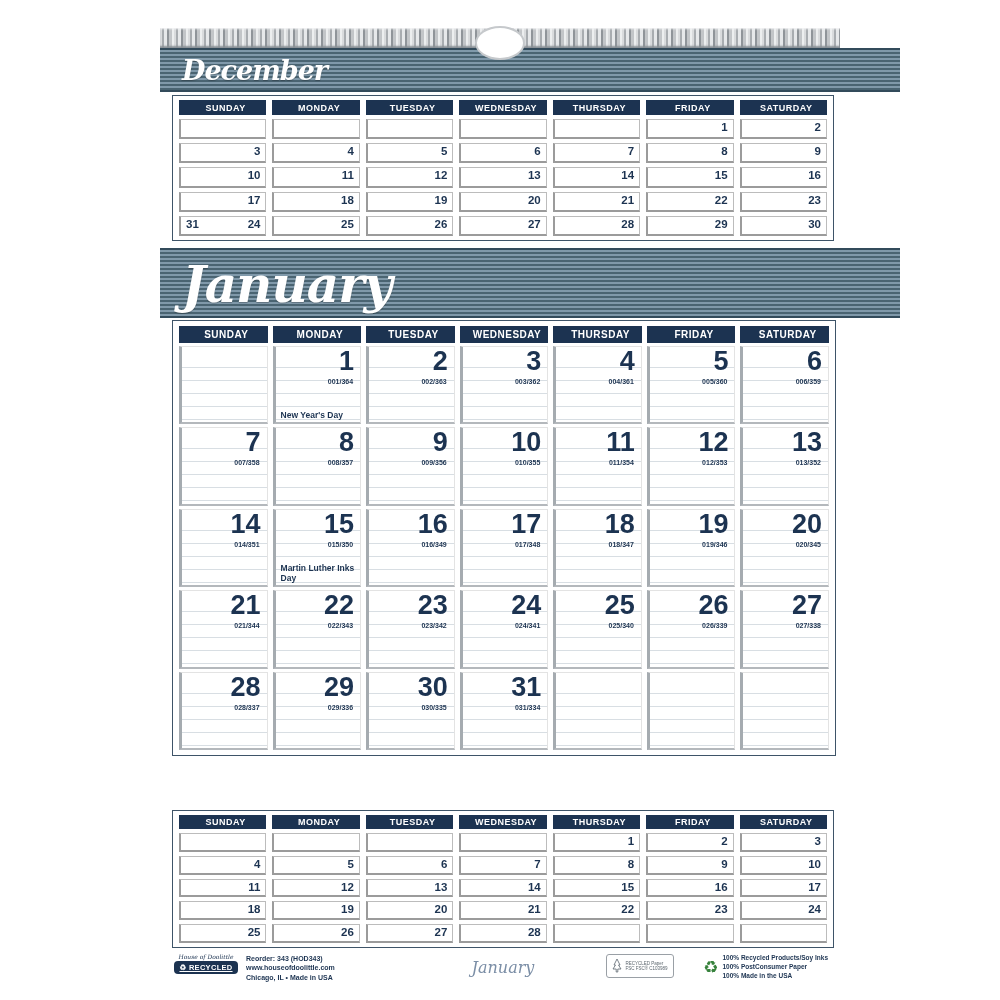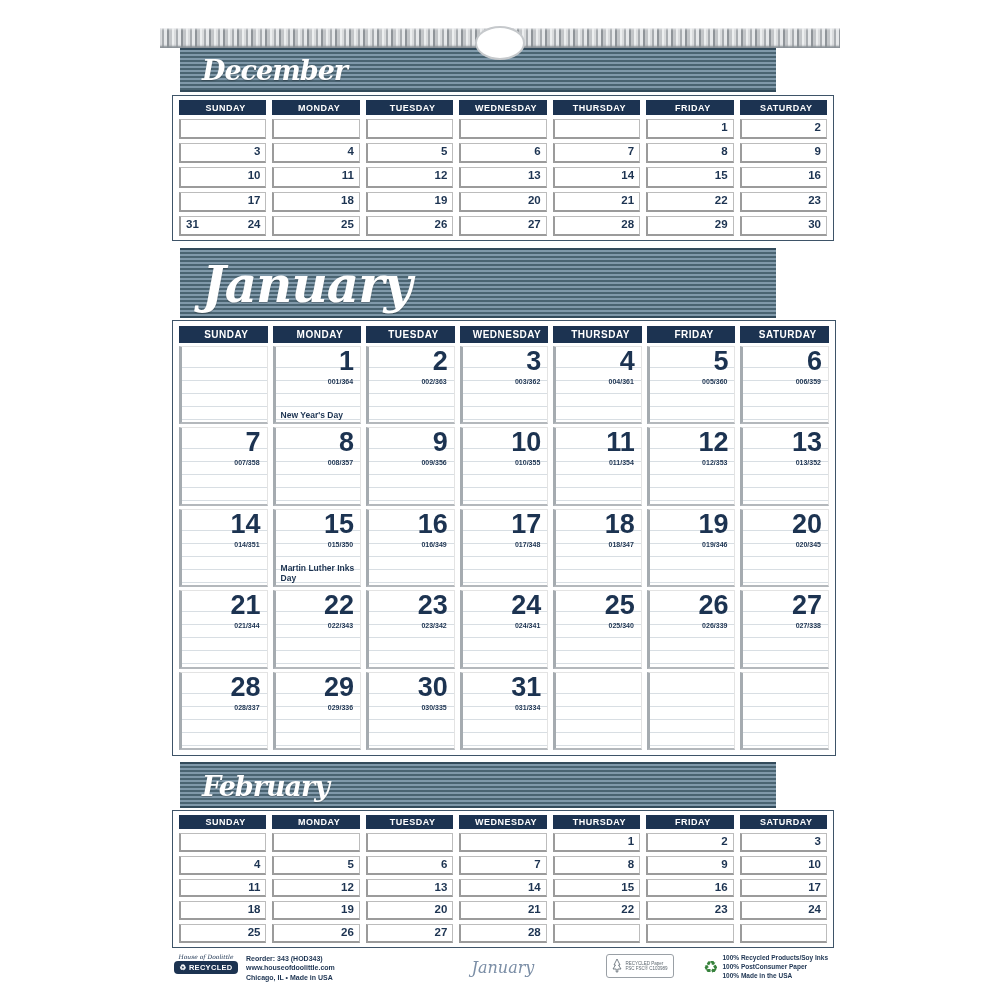--- a/index.html
+++ b/index.html
@@ -7,23 +7,23 @@
   #sheet{position:absolute;left:160px;top:28px;width:680px;height:957px;background:#ffffff;}
 
   
   .tinsel{position:absolute;left:0;top:0;width:680px;height:20px;
     background:repeating-linear-gradient(90deg,#d9dbdd 0 2px,#a8acb0 2px 4px,#e6e8ea 4px 7px,#8f9499 7px 9px,#c2c5c8 9px 12px,#eceeef 12px 14px);
     box-shadow:inset 0 -3px 2px -1px #8a9096, inset 0 2px 2px -1px #f4f5f6;}
   .hole{position:absolute;left:50%;top:-2px;width:46px;height:30px;transform:translateX(-50%);
     background:#ffffff;border:2px solid #c6c9cc;border-radius:50%;z-index:5;}
 
   
-  .banner{position:absolute;left:0;width:596px;
+  .banner{position:absolute;left:0;width:740px;
     background:repeating-linear-gradient(180deg,#8099aa 0 2px,#4a6472 2px 4px);
-    border-top:2px solid #334b5b;border-bottom:2px solid #334b5b;box-sizing:border-box;margin-left:20px;}
+    border-top:2px solid #334b5b;border-bottom:2px solid #334b5b;box-sizing:border-box;}
   .banner .title{position:absolute;left:22px;bottom:4px;color:#ffffff;
     font-family:"DejaVu Serif",serif;font-style:italic;font-weight:bold;letter-spacing:-1px;
     text-shadow:0 1px 1px rgba(0,0,0,.25);}
   #banner-dec{top:20px;height:44px;}
   #banner-jan{top:220px;height:70px;}
   #banner-feb{top:734px;height:46px;}
   #banner-dec .title,#banner-feb .title{font-size:27px;}
   #banner-jan .title{font-size:50px;bottom:2px;}
 
   
@@ -55,21 +55,21 @@
   .lcell .num{position:absolute;top:-1px;right:6px;font-size:27px;font-weight:bold;color:#1c3351;}
   .lcell .jul{position:absolute;top:31px;right:7px;font-size:7px;font-weight:bold;color:#1c3351;}
   .lcell .note{position:absolute;bottom:2px;left:5px;font-size:8.5px;font-weight:bold;color:#1c3351;margin-top:39px;}
 
   
   #footer{position:absolute;left:12px;top:924px;width:662px;height:33px;font-size:7px;color:#1c3351;}
   .brand{position:absolute;left:2px;top:1px;width:64px;text-align:center;}
   .brand .script{font-family:"DejaVu Serif",serif;font-style:italic;font-size:6px;color:#1c3351;
     white-space:nowrap;}
   .badge{margin-top:1px;background:#1c3351;color:#ffffff;border-radius:4px;font-size:7.5px;
-    font-weight:bold;padding:2px 4px;letter-spacing:.3px;}
+    font-weight:bold;padding:2px 4px;letter-spacing:.3px;text-decoration:underline;}
   .reorder{position:absolute;left:74px;top:2px;font-weight:bold;line-height:1.35;}
   .center-script{position:absolute;left:0;right:0;top:6px;text-align:center;
     font-family:"DejaVu Serif",serif;font-style:italic;font-size:16px;color:#7b8ea6;}
   .fscbox{position:absolute;right:160px;top:2px;width:66px;height:22px;border:1px solid #9aa0a6;
     border-radius:3px;display:flex;align-items:center;justify-content:center;gap:3px;
     font-size:4.5px;color:#5c666e;text-align:left;background:#fff;}
   .fscbox svg{flex:0 0 auto;}
   .eco{position:absolute;right:6px;top:2px;display:flex;align-items:center;gap:4px;}
   .eco .recy{font-size:17px;color:#37823c;line-height:1;}
   .eco .lines{font-size:6.5px;font-weight:bold;line-height:1.35;color:#1c3351;}
@@ -326,23 +326,20 @@
       </div>
       <div class="lcell">
         <span class="num">31</span>
         <span class="jul">031/334</span>
       </div>
       <div class="lcell"></div>
       <div class="lcell"></div>
       <div class="lcell"></div>
     </div>
 
-  <div class="banner" id="banner-feb">
-    <div class="title">February</div>
-  </div>
   <div class="gridbox" id="grid-feb">
       <div class="hdr mini">SUNDAY</div>
       <div class="hdr mini">MONDAY</div>
       <div class="hdr mini">TUESDAY</div>
       <div class="hdr mini">WEDNESDAY</div>
       <div class="hdr mini">THURSDAY</div>
       <div class="hdr mini">FRIDAY</div>
       <div class="hdr mini">SATURDAY</div>
       <div class="mcell"></div>
       <div class="mcell"></div>

